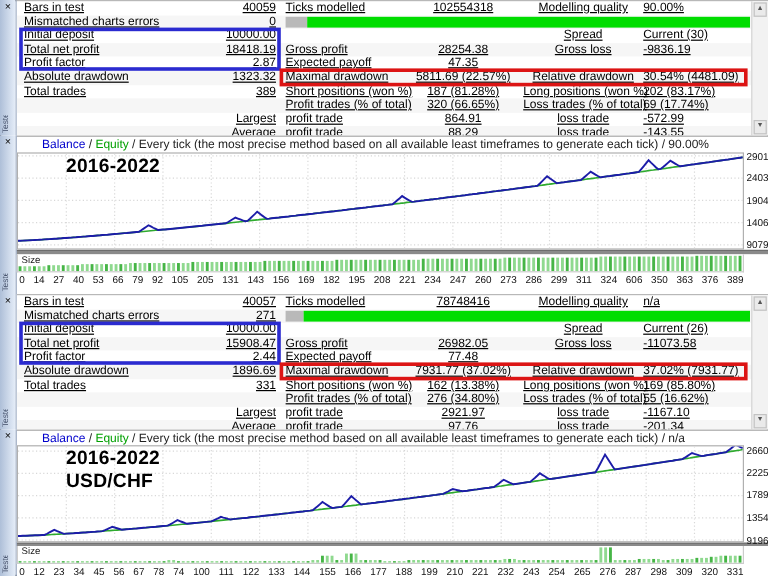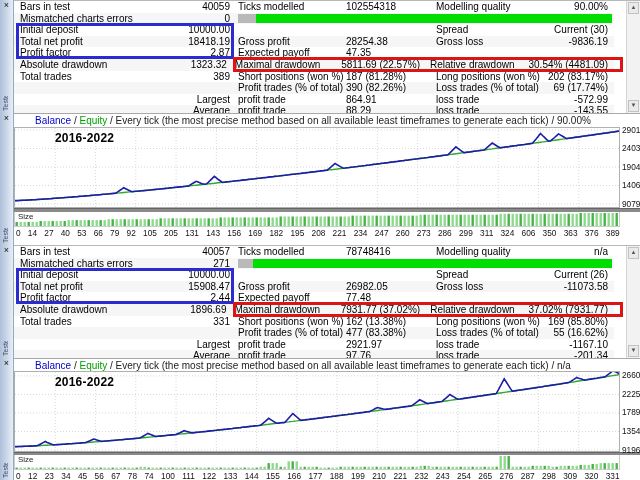--- a/index.html
+++ b/index.html
@@ -5,48 +5,48 @@
   html,body{margin:0;padding:0;}
   body{width:640px;height:480px;overflow:hidden;background:#fff;font-family:"Liberation Sans",sans-serif;}
   .stage{position:relative;width:640px;height:480px;box-shadow:inset 0 0 0 1px #3a3a3a;background:#fff;}
   .panel{position:absolute;left:0;width:640px;display:flex;}
   
   .strip{width:13px;flex:none;background:linear-gradient(to right,#aebfd8,#e6eef9);border-right:1px solid #98a7c0;position:relative;}
   .strip .close{position:absolute;top:0px;left:0;right:0;text-align:center;font-size:9px;line-height:10px;color:#111;}
   .strip .caption{position:absolute;bottom:2px;left:2px;font-size:7px;color:#44506a;writing-mode:vertical-rl;transform:rotate(180deg);max-height:15px;overflow:hidden;white-space:nowrap;}
   
   .tcontent{flex:1;position:relative;overflow:hidden;background:#fff;border-top:1px solid #b8b8b8;}
-  .tbody{position:absolute;left:0;top:0;right:26px;}
+  .tbody{position:absolute;left:0;top:0;right:13px;text-decoration:underline;}
   .trow{display:flex;height:11.6px;line-height:11.6px;font-size:10px;color:#000;}
   .trow.alt{background:#f6f6f6;}
   .cell{white-space:nowrap;}
   .c1{padding-left:6px;width:158px;}
   .v1{width:52px;text-align:right;}
   .c2{margin-left:8px;width:108px;}
-  .v2{width:80px;text-align:left;}
-  .c3{margin-left:10px;width:100px;}
-  .v3{flex:1;text-align:right;padding-right:6px;}
+  .v2{width:80px;text-align:center;}
+  .c3{margin-left:10px;width:100px;text-align:center;}
+  .v3{flex:1;padding-right:6px;}
   .pbar{margin-left:8px;flex:1;height:9px;margin-top:1px;display:flex;margin-right:2px;}
   .pgrey{height:100%;background:#b9b9b9;flex:none;}
   .pgreen{height:100%;flex:1;}
   .hl{position:absolute;pointer-events:none;box-sizing:border-box;}
   .hl-blue{left:2px;top:22px;width:218px;height:36px;border:3px solid #2b2bd0;}
   .hl-red{left:219px;top:56px;width:390px;height:15px;border:3px solid #dc1414;}
   .sbar{position:absolute;right:0;top:0;bottom:0;width:13px;background:#f2f2f2;border-left:1px solid #d4d4d4;}
   .sbtn{position:absolute;left:1px;right:1px;height:10px;background:#eaeaea;border:1px solid #c2c2c2;font-size:6px;line-height:9px;text-align:center;color:#555;}
   .sup{top:1px}.sdn{bottom:1px}
   
   .ccontent{flex:1;display:flex;flex-direction:column;background:#fff;border-top:1px solid #a8a8a8;}
   .chead{height:13px;line-height:13px;font-size:10px;padding-left:21px;white-space:nowrap;overflow:hidden;color:#222;}
   .lg-bal{color:#0000cc;}
   .lg-eq{color:#00a000;}
   .plotrow{display:flex;height:81px;}
   .plot{position:relative;width:606px;height:81px;border:1px solid #b0b0b0;box-sizing:border-box;background:#fff;}
   .plot svg{position:absolute;left:0;top:0;}
-  .bigtitle{position:absolute;left:40px;top:1px;font-size:12px;font-weight:bold;line-height:19px;letter-spacing:0.2px;}
+  .bigtitle{position:absolute;left:40px;top:1px;font-size:16px;font-weight:bold;line-height:19px;letter-spacing:0.2px;}
   .ycol{width:21px;position:relative;font-size:8.3px;color:#111;background:#fff;}
   .ycol span{position:absolute;left:2px;white-space:nowrap;}
   .splitter{height:3px;background:#8a8a8a;border-top:1px solid #666;width:627px;}
   .subrow{display:flex;height:15px;justify-content:flex-end;}
   .sizepanel{position:relative;width:606px;height:15px;border:1px solid #cccccc;border-top:none;box-sizing:border-box;background:#fff;}
   .size-label{position:absolute;left:3px;top:0px;font-size:8px;color:#222;}
   .xlabels{display:flex;justify-content:space-between;width:604px;padding:1px 0 0 2px;font-size:8.3px;color:#111;overflow:hidden;}
   .xlabels span{flex:none;}
   .bgap{height:8px;}
 </style>
@@ -115,21 +115,21 @@
             <div class="cell v1">389</div>
             <div class="cell c2">Short positions (won %)</div>
             <div class="cell v2">187 (81.28%)</div>
             <div class="cell c3">Long positions (won %)</div>
             <div class="cell v3">202 (83.17%)</div>
           </div>
           <div class="trow alt">
             <div class="cell c1"></div>
             <div class="cell v1"></div>
             <div class="cell c2">Profit trades (% of total)</div>
-            <div class="cell v2">390 (82.26%)</div>
+            <div class="cell v2">320 (66.65%)</div>
             <div class="cell c3">Loss trades (% of total)</div>
             <div class="cell v3">69 (17.74%)</div>
           </div>
           <div class="trow">
             <div class="cell c1"></div>
             <div class="cell v1">Largest</div>
             <div class="cell c2">profit trade</div>
             <div class="cell v2">864.91</div>
             <div class="cell c3">loss trade</div>
             <div class="cell v3">-572.99</div>
@@ -455,21 +455,21 @@
             <div class="cell v1">331</div>
             <div class="cell c2">Short positions (won %)</div>
             <div class="cell v2">162 (13.38%)</div>
             <div class="cell c3">Long positions (won %)</div>
             <div class="cell v3">169 (85.80%)</div>
           </div>
           <div class="trow alt">
             <div class="cell c1"></div>
             <div class="cell v1"></div>
             <div class="cell c2">Profit trades (% of total)</div>
-            <div class="cell v2">477 (83.38%)</div>
+            <div class="cell v2">276 (34.80%)</div>
             <div class="cell c3">Loss trades (% of total)</div>
             <div class="cell v3">55 (16.62%)</div>
           </div>
           <div class="trow">
             <div class="cell c1"></div>
             <div class="cell v1">Largest</div>
             <div class="cell c2">profit trade</div>
             <div class="cell v2">2921.97</div>
             <div class="cell c3">loss trade</div>
             <div class="cell v3">-1167.10</div>
@@ -521,20 +521,21 @@
               <line x1="0" y1="3.9008139722925987" x2="604" y2="3.9008139722925987" stroke="#d8d8d8" stroke-width="1" stroke-dasharray="1 2"></line>
               <line x1="0" y1="22.42968034068244" x2="604" y2="22.42968034068244" stroke="#d8d8d8" stroke-width="1" stroke-dasharray="1 2"></line>
               <line x1="0" y1="40.96280523960972" x2="604" y2="40.96280523960972" stroke="#d8d8d8" stroke-width="1" stroke-dasharray="1 2"></line>
               <line x1="0" y1="59.49167160799957" x2="604" y2="59.49167160799957" stroke="#d8d8d8" stroke-width="1" stroke-dasharray="1 2"></line>
               <line x1="0" y1="78.02053797638942" x2="604" y2="78.02053797638942" stroke="#d8d8d8" stroke-width="1" stroke-dasharray="1 2"></line>
               <polyline points="0.0,74.6 2.0,74.6 4.0,74.5 6.0,74.5 8.1,74.4 10.1,74.3 12.1,74.2 14.1,74.1 16.1,74.1 18.1,74.0 20.1,73.9 22.1,73.8 24.2,73.7 26.2,73.6 28.2,73.4 30.2,73.3 32.2,73.2 34.2,73.1 36.2,73.0 38.3,72.9 40.3,72.7 42.3,72.6 44.3,72.5 46.3,72.4 48.3,72.2 50.3,72.1 52.3,71.9 54.4,71.8 56.4,71.7 58.4,71.5 60.4,71.4 62.4,71.2 64.4,71.1 66.4,70.9 68.5,70.8 70.5,70.6 72.5,70.5 74.5,70.3 76.5,70.2 78.5,70.0 80.5,69.9 82.5,69.7 84.6,69.5 86.6,69.4 88.6,69.2 90.6,69.0 92.6,68.9 94.6,68.7 96.6,68.5 98.7,68.4 100.7,68.2 102.7,68.0 104.7,67.8 106.7,67.7 108.7,67.5 110.7,67.3 112.7,67.1 114.8,67.0 116.8,66.8 118.8,66.6 120.8,66.4 122.8,66.2 124.8,66.0 126.8,65.8 128.9,65.7 130.9,65.5 132.9,65.3 134.9,65.1 136.9,64.9 138.9,64.7 140.9,64.5 142.9,64.3 145.0,64.1 147.0,63.9 149.0,63.7 151.0,63.5 153.0,63.3 155.0,63.1 157.0,62.9 159.1,62.7 161.1,62.5 163.1,62.3 165.1,62.1 167.1,61.9 169.1,61.7 171.1,61.5 173.1,61.3 175.2,61.1 177.2,60.9 179.2,60.6 181.2,60.4 183.2,60.2 185.2,60.0 187.2,59.8 189.3,59.6 191.3,59.4 193.3,59.1 195.3,58.9 197.3,58.7 199.3,58.5 201.3,58.3 203.3,58.0 205.4,57.8 207.4,57.6 209.4,57.4 211.4,57.2 213.4,56.9 215.4,56.7 217.4,56.5 219.5,56.2 221.5,56.0 223.5,55.8 225.5,55.6 227.5,55.3 229.5,55.1 231.5,54.9 233.5,54.6 235.6,54.4 237.6,54.2 239.6,53.9 241.6,53.7 243.6,53.5 245.6,53.2 247.6,53.0 249.7,52.8 251.7,52.5 253.7,52.3 255.7,52.0 257.7,51.8 259.7,51.6 261.7,51.3 263.7,51.1 265.8,50.8 267.8,50.6 269.8,50.4 271.8,50.1 273.8,49.9 275.8,49.6 277.8,49.4 279.9,49.1 281.9,48.9 283.9,48.6 285.9,48.4 287.9,48.1 289.9,47.9 291.9,47.6 293.9,47.4 296.0,47.1 298.0,46.9 300.0,46.6 302.0,46.4 304.0,46.1 306.0,45.9 308.0,45.6 310.1,45.3 312.1,45.1 314.1,44.8 316.1,44.6 318.1,44.3 320.1,44.1 322.1,43.8 324.1,43.5 326.2,43.3 328.2,43.0 330.2,42.7 332.2,42.5 334.2,42.2 336.2,42.0 338.2,41.7 340.3,41.4 342.3,41.2 344.3,40.9 346.3,40.6 348.3,40.4 350.3,40.1 352.3,39.8 354.3,39.6 356.4,39.3 358.4,39.0 360.4,38.8 362.4,38.5 364.4,38.2 366.4,37.9 368.4,37.7 370.5,37.4 372.5,37.1 374.5,36.9 376.5,36.6 378.5,36.3 380.5,36.0 382.5,35.8 384.5,35.5 386.6,35.2 388.6,34.9 390.6,34.6 392.6,34.4 394.6,34.1 396.6,33.8 398.6,33.5 400.7,33.2 402.7,33.0 404.7,32.7 406.7,32.4 408.7,32.1 410.7,31.8 412.7,31.6 414.7,31.3 416.8,31.0 418.8,30.7 420.8,30.4 422.8,30.1 424.8,29.8 426.8,29.6 428.8,29.3 430.9,29.0 432.9,28.7 434.9,28.4 436.9,28.1 438.9,27.8 440.9,27.5 442.9,27.2 444.9,27.0 447.0,26.7 449.0,26.4 451.0,26.1 453.0,25.8 455.0,25.5 457.0,25.2 459.0,24.9 461.1,24.6 463.1,24.3 465.1,24.0 467.1,23.7 469.1,23.4 471.1,23.1 473.1,22.8 475.1,22.5 477.2,22.2 479.2,21.9 481.2,21.6 483.2,21.3 485.2,21.0 487.2,20.7 489.2,20.4 491.3,20.1 493.3,19.8 495.3,19.5 497.3,19.2 499.3,18.9 501.3,18.6 503.3,18.3 505.3,18.0 507.4,17.7 509.4,17.4 511.4,17.1 513.4,16.8 515.4,16.5 517.4,16.2 519.4,15.9 521.5,15.6 523.5,15.3 525.5,15.0 527.5,14.7 529.5,14.3 531.5,14.0 533.5,13.7 535.5,13.4 537.6,13.1 539.6,12.8 541.6,12.5 543.6,12.2 545.6,11.9 547.6,11.5 549.6,11.2 551.7,10.9 553.7,10.6 555.7,10.3 557.7,10.0 559.7,9.7 561.7,9.3 563.7,9.0 565.7,8.7 567.8,8.4 569.8,8.1 571.8,7.8 573.8,7.4 575.8,7.1 577.8,6.8 579.8,6.5 581.9,6.2 583.9,5.8 585.9,5.5 587.9,5.2 589.9,4.9 591.9,4.6 593.9,4.2 595.9,3.9 598.0,3.6 600.0,3.3 602.0,3.0 604.0,2.6" fill="none" stroke="#2eaa2e" stroke-width="1.4"></polyline>
               <polyline points="0.0,74.6 2.0,74.6 4.0,74.5 6.0,74.5 8.1,74.4 10.1,74.3 12.1,74.2 14.1,74.1 16.1,74.1 18.1,74.0 20.1,73.9 22.1,73.8 24.2,72.8 26.2,71.7 28.2,70.6 30.2,69.5 32.2,70.4 34.2,71.2 36.2,72.1 38.3,72.9 40.3,72.7 42.3,72.6 44.3,72.5 46.3,72.4 48.3,72.2 50.3,72.1 52.3,71.9 54.4,71.8 56.4,71.7 58.4,71.5 60.4,71.4 62.4,71.2 64.4,71.1 66.4,70.9 68.5,70.8 70.5,70.6 72.5,69.8 74.5,68.9 76.5,68.0 78.5,67.0 80.5,67.6 82.5,68.2 84.6,68.8 86.6,69.4 88.6,69.2 90.6,69.0 92.6,68.9 94.6,68.7 96.6,68.5 98.7,68.4 100.7,68.2 102.7,68.0 104.7,67.8 106.7,67.7 108.7,67.5 110.7,67.3 112.7,67.1 114.8,67.0 116.8,66.8 118.8,66.6 120.8,66.4 122.8,66.2 124.8,66.0 126.8,65.0 128.9,63.8 130.9,62.6 132.9,61.4 134.9,62.2 136.9,63.0 138.9,63.8 140.9,64.5 142.9,64.3 145.0,64.1 147.0,63.9 149.0,63.7 151.0,63.5 153.0,63.3 155.0,63.1 157.0,62.9 159.1,62.7 161.1,62.5 163.1,61.6 165.1,60.7 167.1,59.7 169.1,58.7 171.1,59.3 173.1,59.8 175.2,60.4 177.2,60.9 179.2,60.6 181.2,60.4 183.2,60.2 185.2,60.0 187.2,59.8 189.3,59.6 191.3,59.4 193.3,59.1 195.3,58.9 197.3,58.7 199.3,58.5 201.3,58.3 203.3,58.0 205.4,57.8 207.4,57.6 209.4,57.4 211.4,57.2 213.4,56.9 215.4,56.7 217.4,56.5 219.5,56.2 221.5,56.0 223.5,55.8 225.5,55.6 227.5,55.3 229.5,55.1 231.5,54.9 233.5,54.6 235.6,54.4 237.6,54.2 239.6,53.9 241.6,53.7 243.6,53.5 245.6,53.2 247.6,51.6 249.7,49.9 251.7,48.1 253.7,46.3 255.7,47.6 257.7,48.9 259.7,50.2 261.7,51.3 263.7,51.1 265.8,50.8 267.8,50.6 269.8,50.4 271.8,48.3 273.8,46.0 275.8,43.8 277.8,41.5 279.9,43.3 281.9,45.0 283.9,46.8 285.9,48.4 287.9,48.1 289.9,47.9 291.9,47.6 293.9,47.4 296.0,47.1 298.0,46.9 300.0,46.6 302.0,46.4 304.0,46.1 306.0,45.9 308.0,45.6 310.1,45.3 312.1,45.1 314.1,44.8 316.1,44.6 318.1,44.3 320.1,44.1 322.1,43.8 324.1,43.5 326.2,43.3 328.2,43.0 330.2,42.7 332.2,42.5 334.2,42.2 336.2,42.0 338.2,41.7 340.3,41.4 342.3,41.2 344.3,40.9 346.3,40.6 348.3,40.4 350.3,40.1 352.3,39.8 354.3,39.6 356.4,38.6 358.4,37.6 360.4,36.5 362.4,35.5 364.4,36.0 366.4,36.5 368.4,37.0 370.5,37.4 372.5,37.1 374.5,36.9 376.5,36.6 378.5,36.3 380.5,36.0 382.5,35.8 384.5,35.5 386.6,35.2 388.6,34.9 390.6,34.6 392.6,34.4 394.6,34.1 396.6,33.8 398.6,32.4 400.7,30.9 402.7,29.3 404.7,27.8 406.7,28.8 408.7,29.7 410.7,30.7 412.7,31.6 414.7,31.3 416.8,31.0 418.8,30.7 420.8,30.4 422.8,30.1 424.8,29.8 426.8,29.6 428.8,27.9 430.9,26.1 432.9,24.3 434.9,22.4 436.9,23.7 438.9,24.9 440.9,26.2 442.9,27.2 444.9,27.0 447.0,26.7 449.0,26.4 451.0,26.1 453.0,25.8 455.0,25.5 457.0,25.2 459.0,24.9 461.1,24.6 463.1,24.3 465.1,24.0 467.1,23.7 469.1,23.4 471.1,23.1 473.1,22.8 475.1,22.5 477.2,22.2 479.2,21.9 481.2,21.6 483.2,18.2 485.2,14.4 487.2,10.6 489.2,6.8 491.3,10.0 493.3,13.2 495.3,16.4 497.3,19.2 499.3,18.9 501.3,18.6 503.3,18.3 505.3,18.0 507.4,17.7 509.4,17.4 511.4,17.1 513.4,16.8 515.4,16.5 517.4,16.2 519.4,15.9 521.5,15.6 523.5,15.3 525.5,15.0 527.5,14.7 529.5,14.3 531.5,14.0 533.5,13.7 535.5,13.4 537.6,13.1 539.6,12.8 541.6,12.5 543.6,12.2 545.6,11.9 547.6,11.5 549.6,11.2 551.7,10.9 553.7,10.6 555.7,9.4 557.7,8.1 559.7,6.8 561.7,5.5 563.7,6.2 565.7,6.8 567.8,7.5 569.8,8.1 571.8,7.8 573.8,7.4 575.8,7.1 577.8,6.8 579.8,6.5 581.9,6.2 583.9,5.8 585.9,5.5 587.9,5.2 589.9,4.9 591.9,3.4 593.9,1.9 595.9,0.3 598.0,-1.3 600.0,-0.4 602.0,0.6 604.0,1.5" fill="none" stroke="#1c1ca8" stroke-width="1.6"></polyline>
             </svg>
           <div class="bigtitle">
             <div>2016-2022</div>
+            <div>USD/CHF</div>
           </div>
         </div>
         <div class="ycol">
             <span style="top: -0.099186px;">26601</span>
             <span style="top: 18.4297px;">22250</span>
             <span style="top: 36.9628px;">17898</span>
             <span style="top: 55.4917px;">13547</span>
             <span style="top: 74.0205px;">9196</span>
           </div>
       </div>

